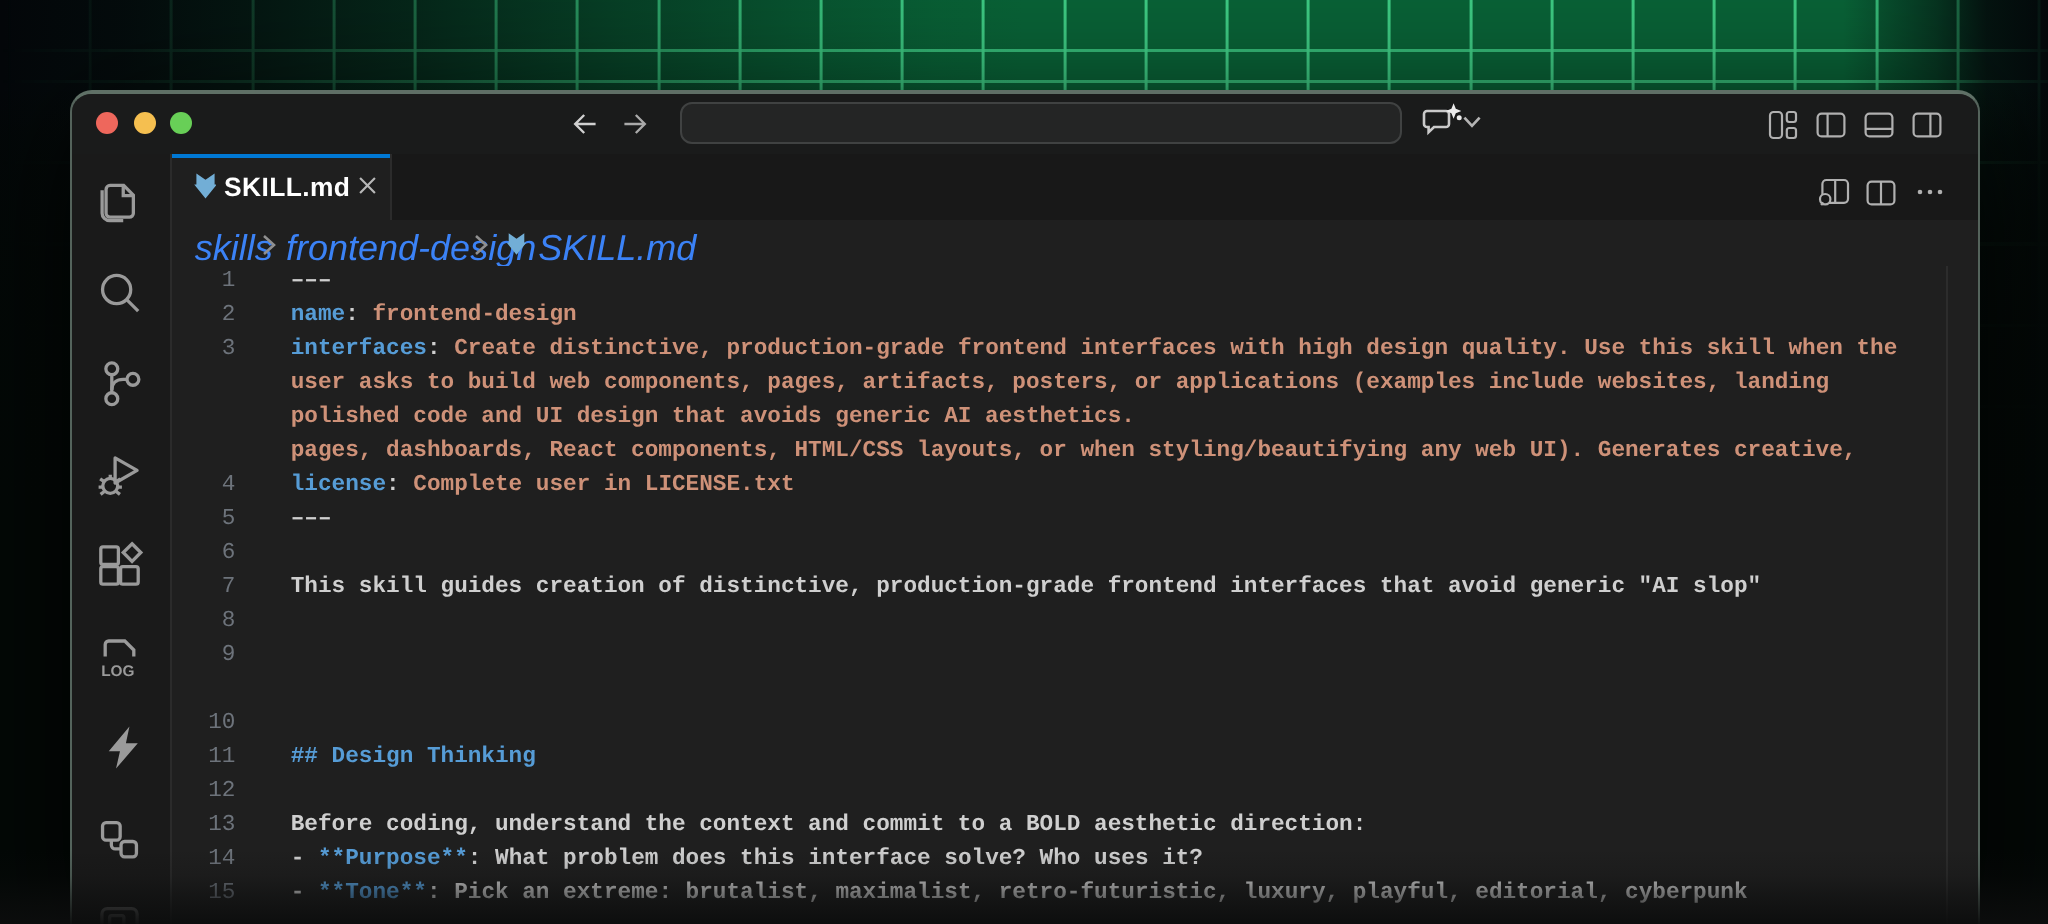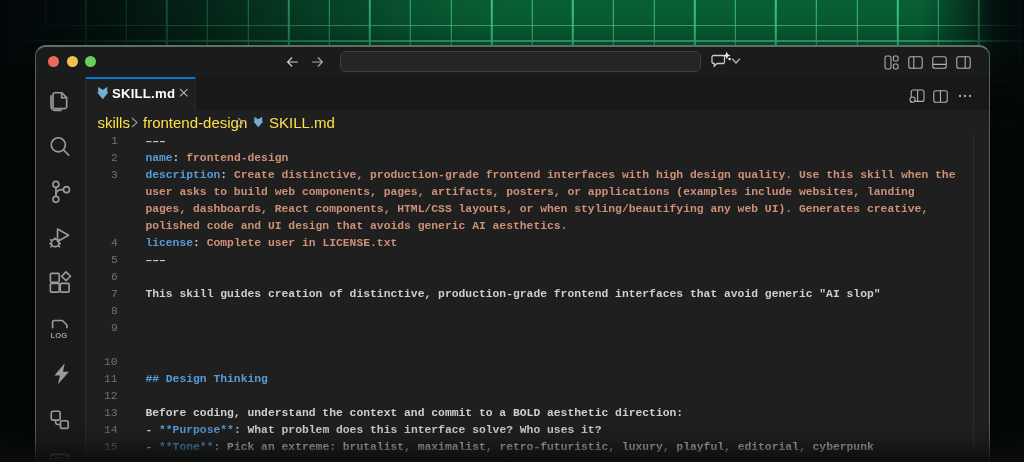--- a/index.html
+++ b/index.html
@@ -44,21 +44,21 @@
   .urlbar { position:absolute; left:303.6px; top:4.2px; width:361px; height:21.8px;
     background:#242525; border:1px solid #404242; border-radius:6px; }
 
   .tabstrip { position:absolute; left:49.5px; top:30.5px; right:0; height:33px; background:#181818; }
   .tab { position:absolute; left:0.5px; top:0; width:110px; height:33px; background:#1f1f1f;
     border-right:1px solid #2b2b2b; }
   .accent { position:absolute; left:0; top:0; right:0; height:2px; background:#0078d4; }
   .tablabel { position:absolute; left:26px; top:8.5px; color:#ffffff; font-size:13.2px; letter-spacing:0.2px; font-weight:700; }
 
   .crumbs { position:absolute; left:49.5px; top:63.5px; right:0; height:23px; background:#1f1f1f;
-    color:#fde047; font-size:15px; }
+    color:#3b82f6; font-size:18px;font-style:italic; }
 
   .actbar { position:absolute; left:0; top:30.5px; width:49.5px; height:397px; background:#1a1a1a;
     border-right:1px solid #2b2b2b; }
   .actbar svg { position:absolute; left:10.25px; width:27.5px; height:27.5px; }
 
   .editor { position:absolute; left:50px; top:86.5px; right:0; height:341px; background:#1f1f1f;
     font-family:"Liberation Mono", monospace; font-size:11.35px; font-weight:700;
     position:absolute; }
   .editor .row { display:flex; height:17px; line-height:17px; white-space:pre; }
   .editor .ln { width:31.7px; text-align:right; color:#6d737b; flex:none; font-weight:400; font-size:11.35px; }
@@ -217,24 +217,24 @@
 
       <svg class="aic" style="top:374.25px; opacity:0.6;" viewBox="0 0 25 25">
         <rect x="4.5" y="3" width="16" height="16" rx="2.5"></rect>
         <rect x="8" y="6.2" width="6.5" height="5" rx="1"></rect>
       </svg>
     </div>
 
     <div class="editor">
       <div class="row"><span class="ln">1</span><span class="tx">–––</span></div>
       <div class="row"><span class="ln">2</span><span class="tx"><span class="k">name</span>: <span class="s">frontend-design</span></span></div>
-      <div class="row"><span class="ln">3</span><span class="tx"><span class="k">description</span>: <span class="s">Create distinctive, production-grade frontend interfaces with high design quality. Use this skill when the</span></span></div>
+      <div class="row"><span class="ln">3</span><span class="tx"><span class="k">interfaces</span>: <span class="s">Create distinctive, production-grade frontend interfaces with high design quality. Use this skill when the</span></span></div>
       <div class="row"><span class="ln"> </span><span class="tx"><span class="s">user asks to build web components, pages, artifacts, posters, or applications (examples include websites, landing</span></span></div>
+      <div class="row"><span class="ln"> </span><span class="tx"><span class="s">polished code and UI design that avoids generic AI aesthetics.</span></span></div>
       <div class="row"><span class="ln"> </span><span class="tx"><span class="s">pages, dashboards, React components, HTML/CSS layouts, or when styling/beautifying any web UI). Generates creative,</span></span></div>
-      <div class="row"><span class="ln"> </span><span class="tx"><span class="s">polished code and UI design that avoids generic AI aesthetics.</span></span></div>
       <div class="row"><span class="ln">4</span><span class="tx"><span class="k">license</span>: <span class="s">Complete user in LICENSE.txt</span></span></div>
       <div class="row"><span class="ln">5</span><span class="tx">–––</span></div>
       <div class="row"><span class="ln">6</span><span class="tx"></span></div>
       <div class="row"><span class="ln">7</span><span class="tx">This skill guides creation of distinctive, production-grade frontend interfaces that avoid generic "AI slop"</span></div>
       <div class="row"><span class="ln">8</span><span class="tx"></span></div>
       <div class="row"><span class="ln">9</span></div>
       <div class="row"><span class="ln"> </span></div>
       <div class="row"><span class="ln">10</span><span class="tx"></span></div>
       <div class="row"><span class="ln">11</span><span class="tx"><span class="b">## Design Thinking</span></span></div>
       <div class="row"><span class="ln">12</span><span class="tx"></span></div>

